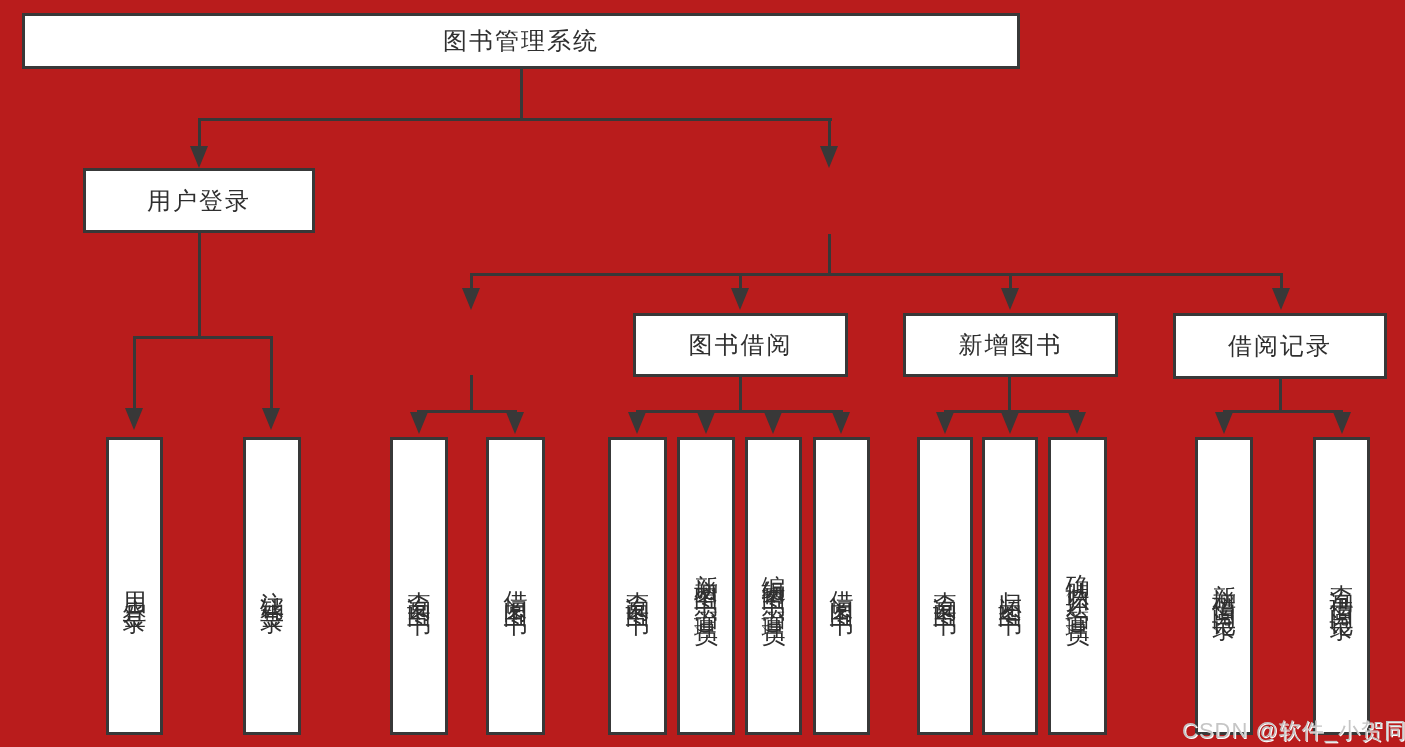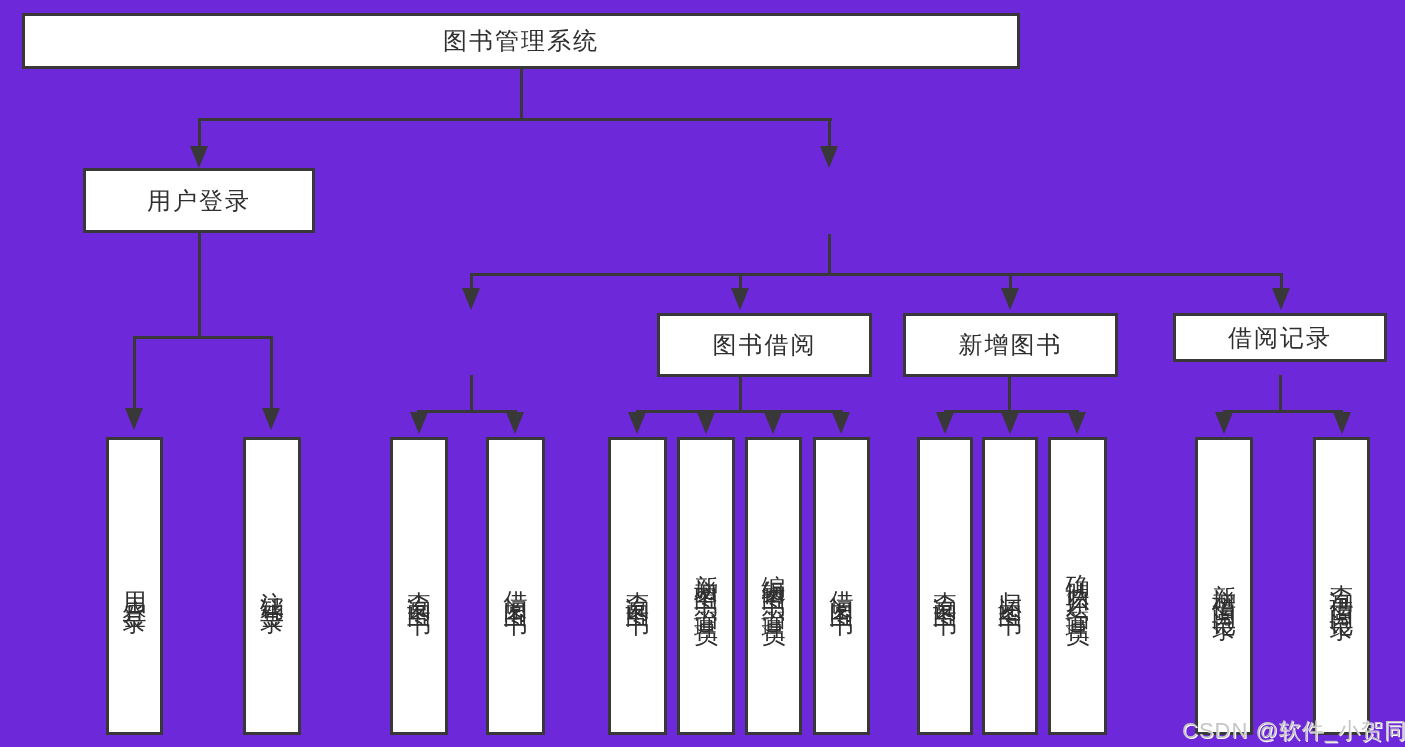--- a/index.html
+++ b/index.html
@@ -5,21 +5,21 @@
   html, body {
     margin: 0;
     padding: 0;
     background: #ffffff;
     font-family: "Liberation Sans", "DejaVu Sans", sans-serif;
   }
   #canvas {
     position: relative;
     width: 1405px;
     height: 747px;
-    background: #6d28d9;
+    background: #b91c1c;
     overflow: hidden;
   }
   
   .node {
     position: absolute;
     box-sizing: border-box;
     border: 3px solid #383838;
     background: #ffffff;
     display: flex;
     align-items: center;
@@ -116,27 +116,27 @@
   <div class="hline" style="left:470px; top:273px; width:813px;"></div>
   <div class="vline" style="left:470px; top:276px; height:14px;"></div>
   <div class="ah" style="left:462px; top:288px;"></div>
   <div class="vline" style="left:739px; top:276px; height:14px;"></div>
   <div class="ah" style="left:731px; top:288px;"></div>
   <div class="vline" style="left:1009px; top:276px; height:14px;"></div>
   <div class="ah" style="left:1001px; top:288px;"></div>
   <div class="vline" style="left:1280px; top:276px; height:14px;"></div>
   <div class="ah" style="left:1272px; top:288px;"></div>
 
-  <div class="node" style="left:633px; top:313px; width:215px; height:64px;margin-left:24px;">
+  <div class="node" style="left:633px; top:313px; width:215px; height:64px;">
     <span>图书借阅</span>
   </div>
   <div class="node" style="left:903px; top:313px; width:215px; height:64px;">
     <span>新增图书</span>
   </div>
-  <div class="node" style="left:1173px; top:313px; width:214px; height:49px;">
+  <div class="node" style="left:1173px; top:313px; width:214px; height:66px;">
     <span>借阅记录</span>
   </div>
 
   <div class="vline" style="left:470px; top:375px; height:35px;"></div>
   <div class="hline" style="left:417px; top:410px; width:100px;"></div>
   <div class="ah" style="left:410px; top:412px;"></div>
   <div class="ah" style="left:506px; top:412px;"></div>
 
   <div class="vline" style="left:739px; top:377px; height:33px;"></div>
   <div class="hline" style="left:636px; top:410px; width:207px;"></div>

